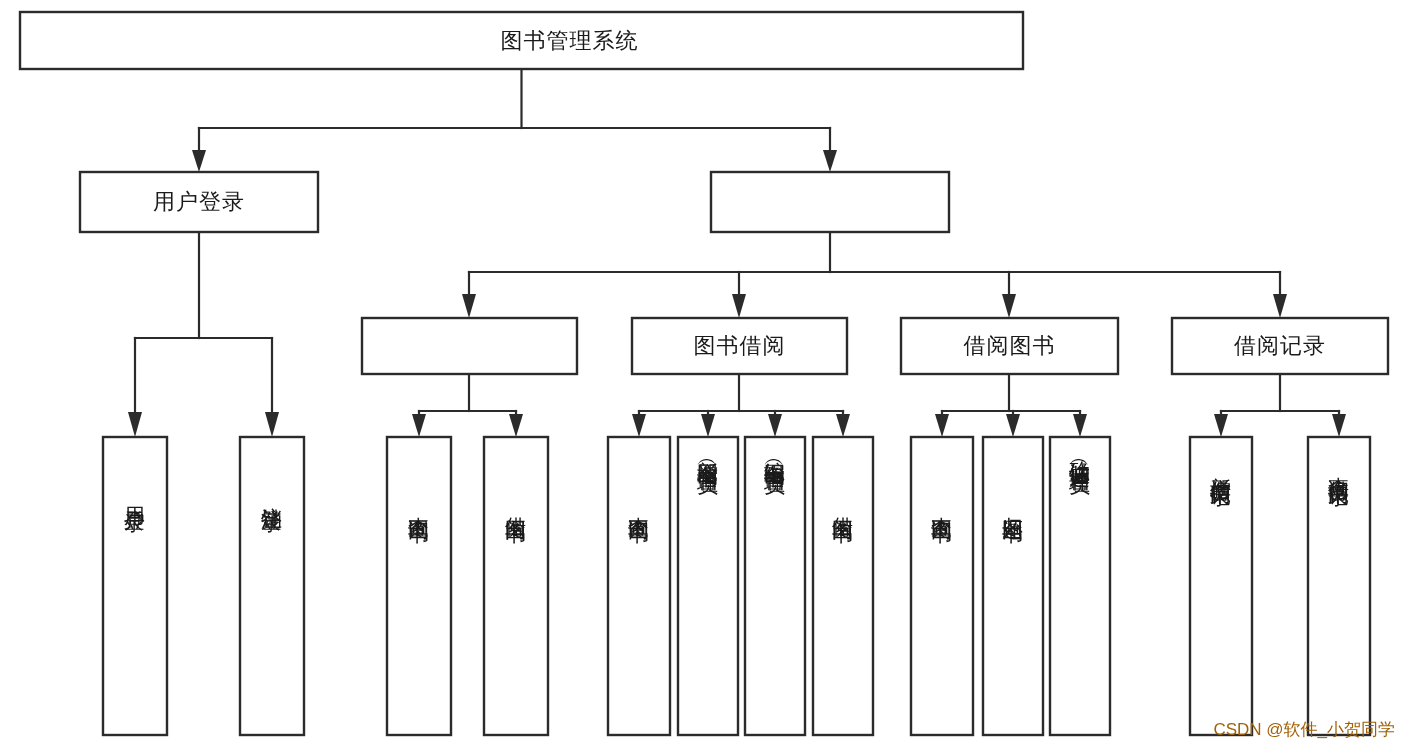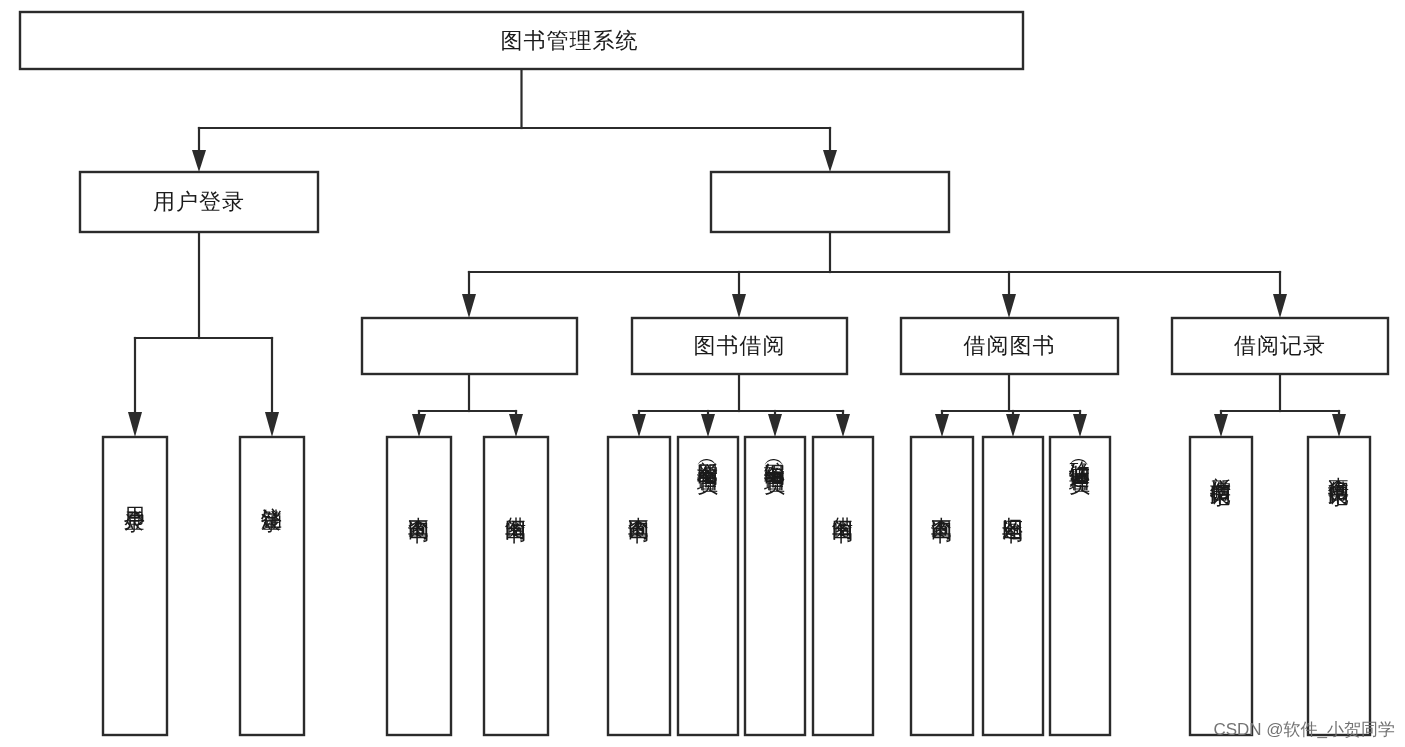--- a/index.html
+++ b/index.html
@@ -70,21 +70,21 @@
     color: #1a1a1a;
     letter-spacing: 1px;
     white-space: nowrap;
   }
   #watermark {
     position: absolute;
     right: 10px;
     bottom: 6px;
     font-family: "Liberation Sans", sans-serif;
     font-size: 17px;
-    color: #737373;
+    color: #a16207;
     white-space: nowrap;
     user-select: none;
   }
 </style>
 </head>
 <body>
 
 <div id="diagram-root">
 
   <svg class="flowchart" viewBox="0 0 1405 747">

